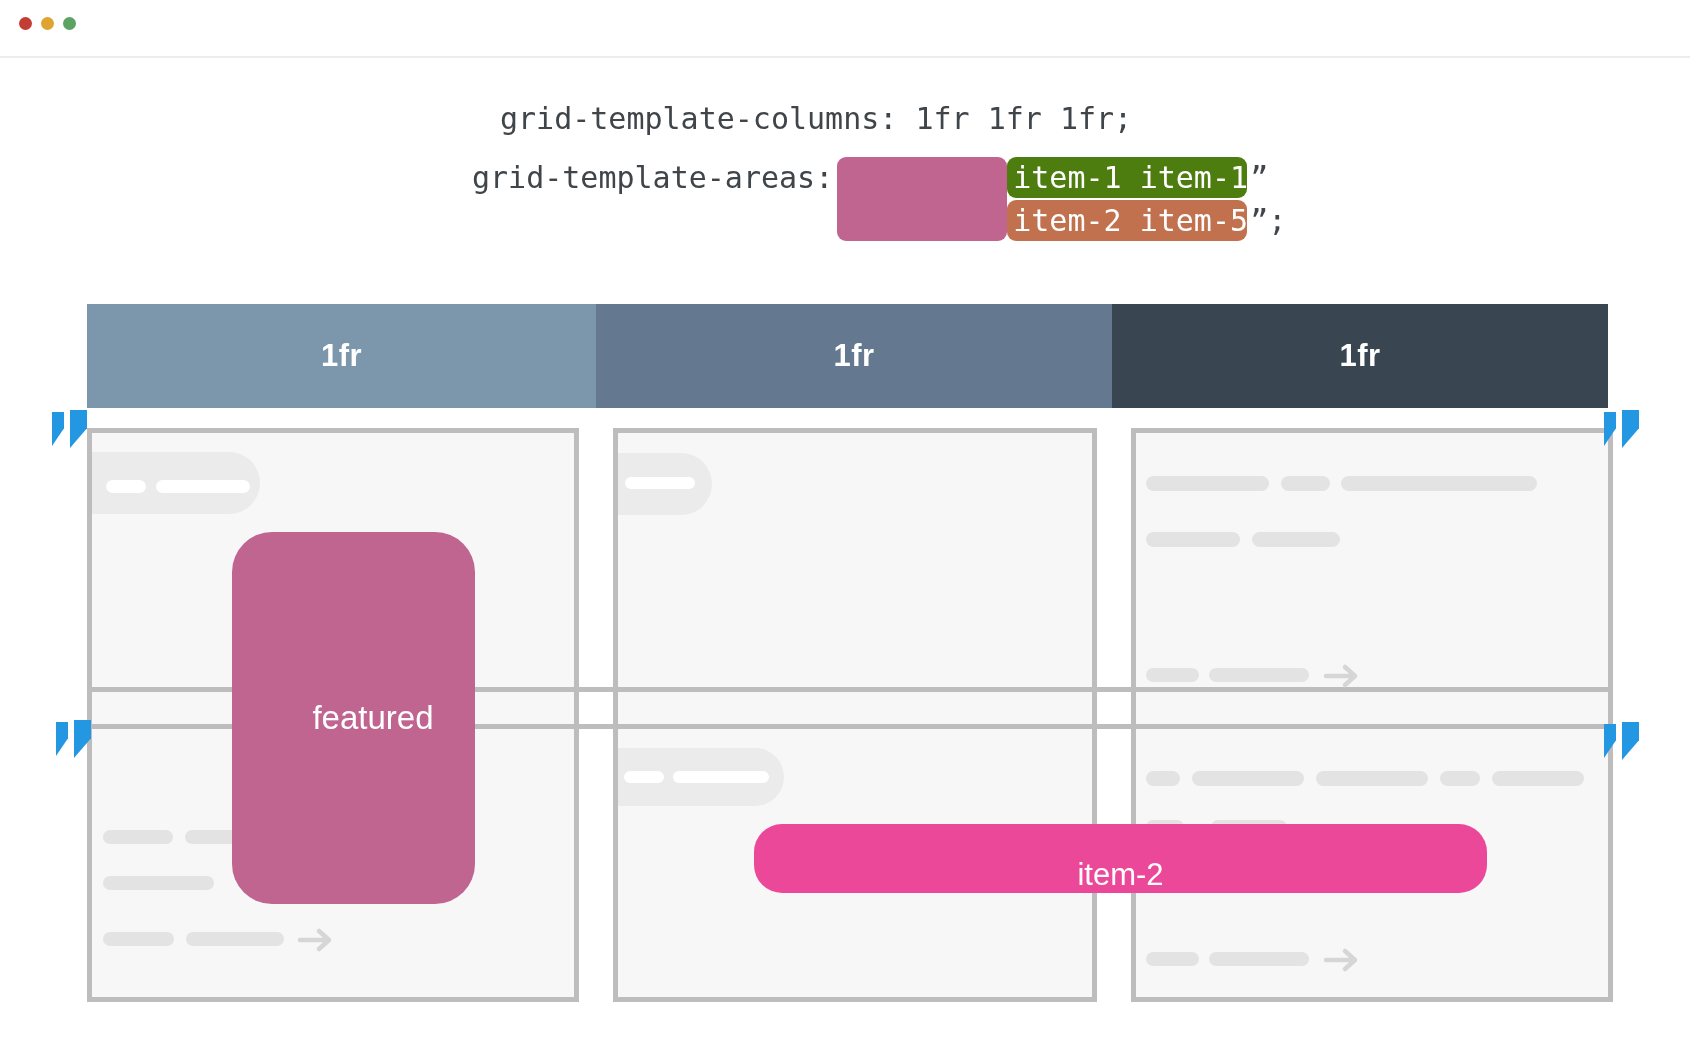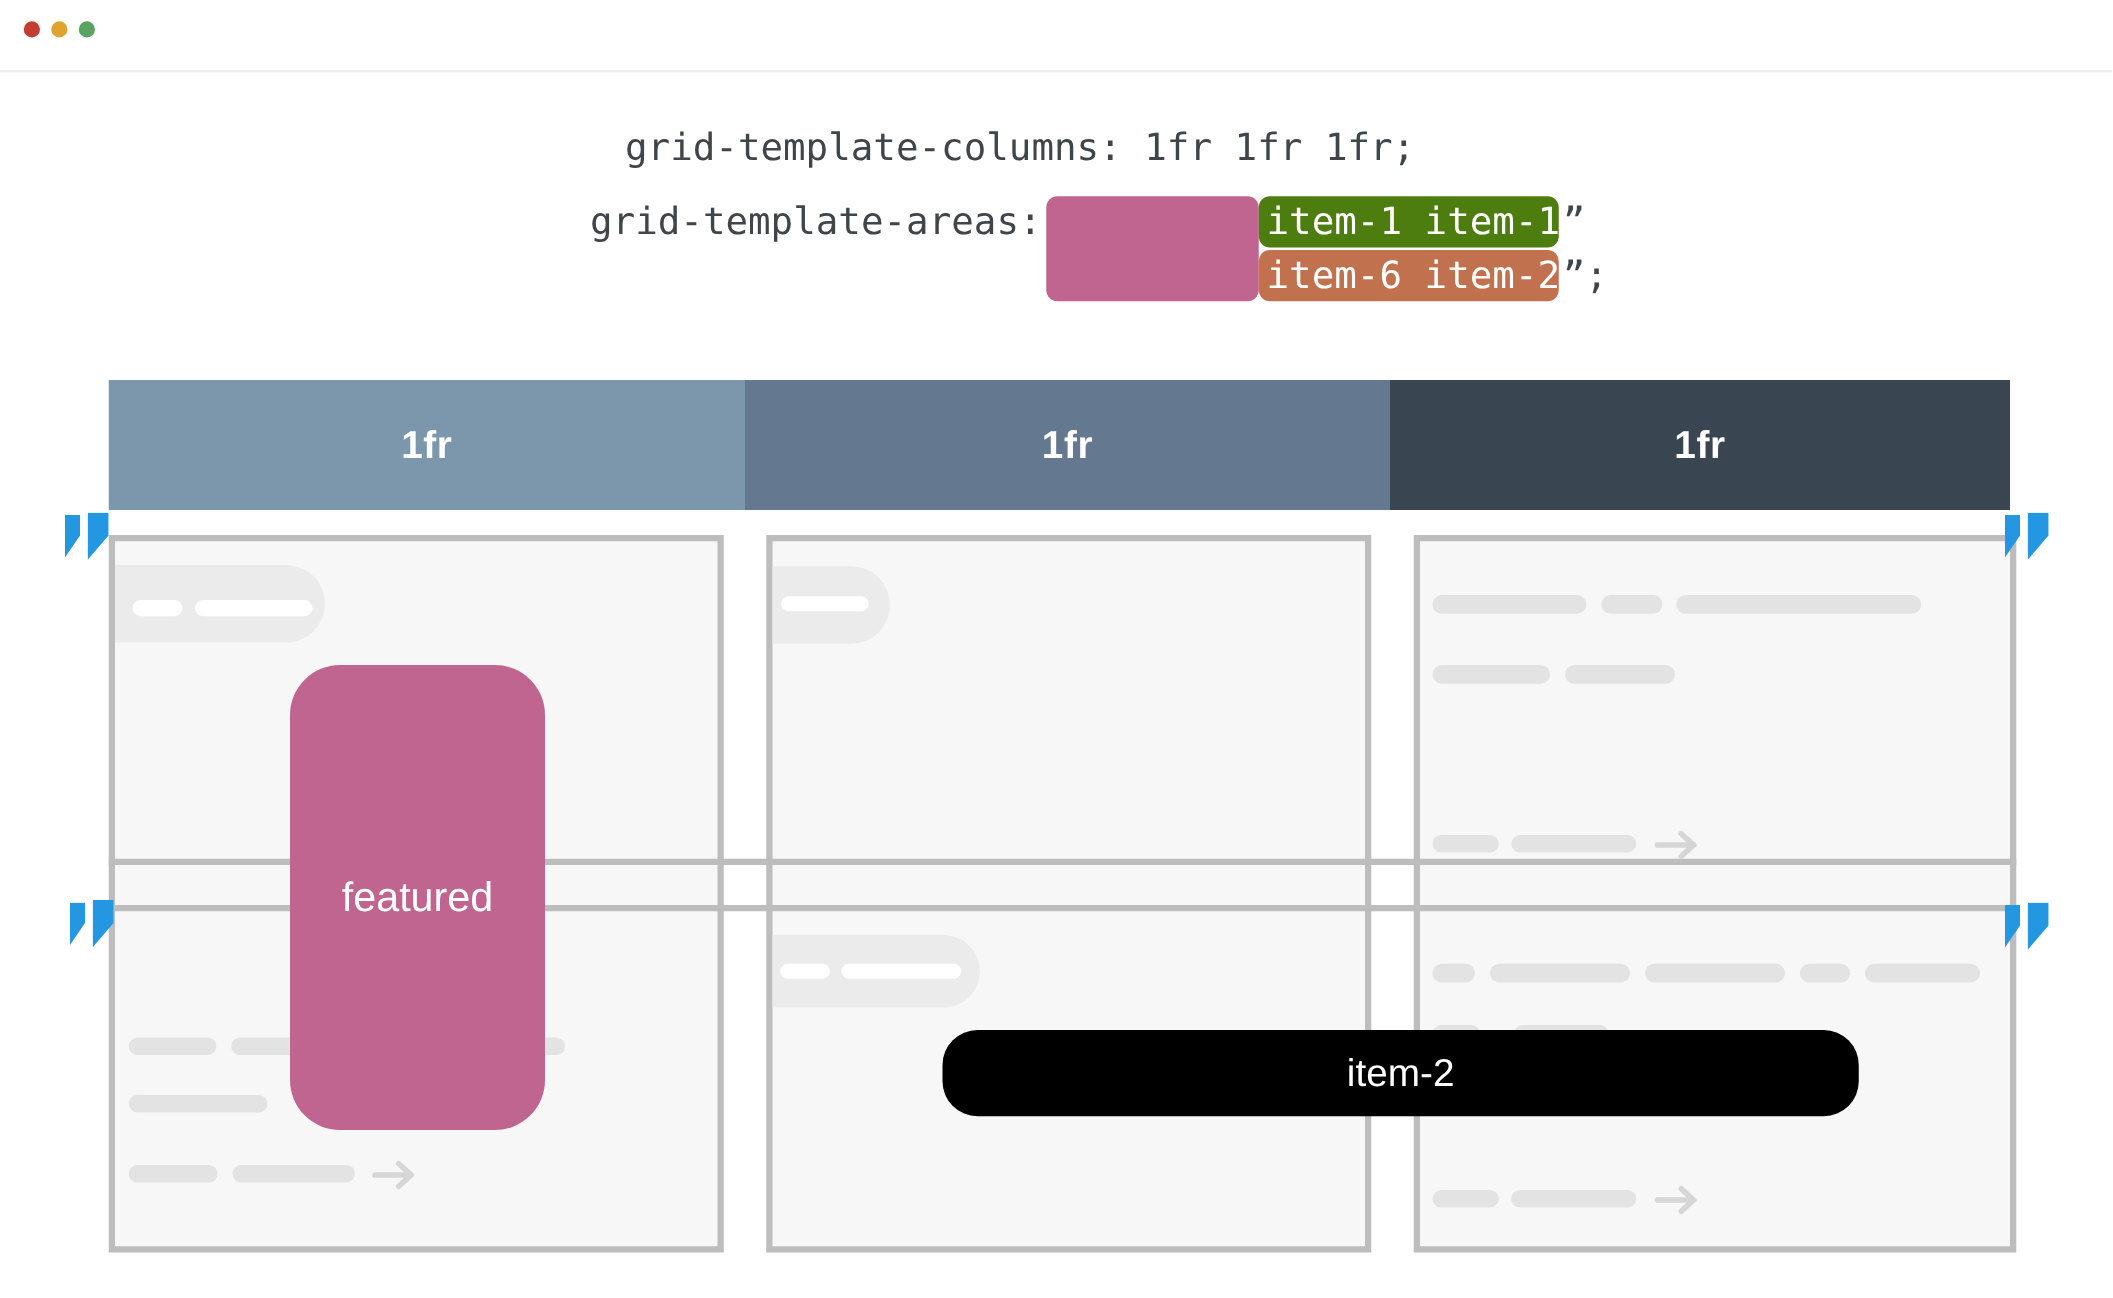--- a/index.html
+++ b/index.html
@@ -34,21 +34,21 @@
 
   
   .pill{position:absolute;background:#ebebeb;border-radius:0 31px 31px 0;z-index:3;}
   .wbar{position:absolute;background:#ffffff;border-radius:7px;height:13px;z-index:4;}
   .tag{position:absolute;background:#e3e3e3;border-radius:8px;height:15px;z-index:3;}
   .arrow{position:absolute;z-index:3;width:38px;height:28px;}
 
   
   .block{position:absolute;display:flex;align-items:center;justify-content:center;
          color:#ffffff;z-index:5;}
-  .block-featured{left:232px;top:532px;width:204px;height:372px;border-radius:40px;font-size:33px;}
+  .block-featured{left:232px;top:532px;width:204px;height:372px;border-radius:40px;font-size:33px;padding-left:39px;}
   .block-item1{left:750px;top:538px;width:734px;height:70px;border-radius:28px;font-size:31px;}
   .block-item2{left:754px;top:824px;width:733px;height:69px;border-radius:28px;font-size:31px;}
 
   
   .quote{position:absolute;display:flex;gap:6px;z-index:6;}
   .tick{clip-path:polygon(0 0,100% 0,100% 48%,0 100%);}
   .tick-sm{width:12px;height:34px;margin-top:2px;}
   .tick-lg{width:17px;height:38px;}
 </style>
 </head>
@@ -68,21 +68,21 @@
     <div class="code hl hl-featured" style="background: rgb(192, 100, 144);">
       <div>“featured</div>
       <div>“featured</div>
     </div>
     <div>
       <div class="hl-row">
         <span class="code hl hl-items" style="background: #4d7c0f;">item-1 item-1</span>
         <span class="code code-close">”</span>
       </div>
       <div class="hl-row">
-        <span class="code hl hl-items" style="background: rgb(194, 113, 78);">item-6 item-2</span>
+        <span class="code hl hl-items" style="background: rgb(194, 113, 78);">item-2 item-5</span>
         <span class="code code-close">”;</span>
       </div>
     </div>
   </div>
 
   <div class="abs trackbar">
     <div class="trackseg" style="width: 509px; background: rgb(124, 150, 172);">
         <span>1fr</span>
       </div>
     <div class="trackseg" style="width: 516px; background: rgb(100, 121, 143);">
@@ -140,21 +140,21 @@
   <div class="tag" style="left:1211px;top:820px;width:76px;height:14px"></div>
   <div class="tag" style="left:1146px;top:952px;width:53px;height:14px"></div>
   <div class="tag" style="left:1209px;top:952px;width:100px;height:14px"></div>
   <svg class="arrow" style="left:1322px;top:946px" viewBox="0 0 38 28">
     <path d="M4 14 H32 M23 5 L33 14 L23 23" fill="none" stroke="#d6d6d6" stroke-width="4.5" stroke-linecap="round" stroke-linejoin="round"></path>
   </svg>
 
   <div class="block block-featured" style="background: rgb(192, 100, 144);">
     <span>featured</span>
   </div>
-  <div class="block block-item2" style="background: #000000;">
+  <div class="block block-item2" style="background: #ec4899; align-items: flex-end;">
     <span>item-2</span>
   </div>
 
   <div class="quote" style="left:52px;top:410px">
     <div class="tick tick-sm" style="background: rgb(36, 151, 227);"></div>
       <div class="tick tick-lg" style="background: rgb(36, 151, 227);"></div>
   </div>
   <div class="quote" style="left:56px;top:720px">
     <div class="tick tick-sm" style="background: rgb(36, 151, 227);"></div>
       <div class="tick tick-lg" style="background: rgb(36, 151, 227);"></div>

